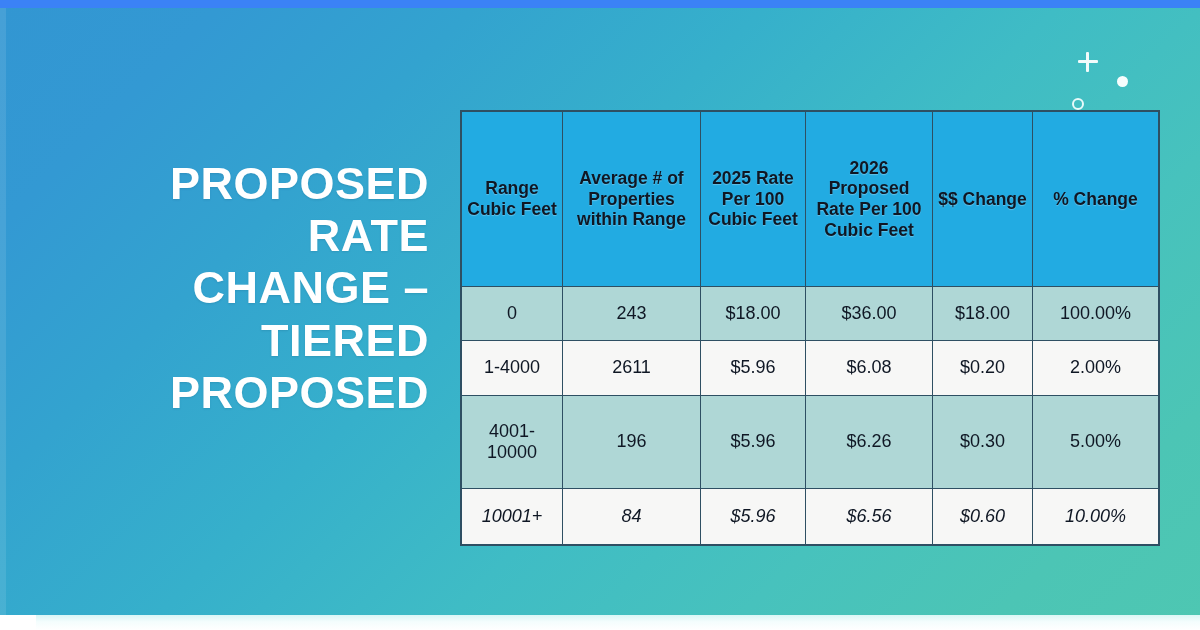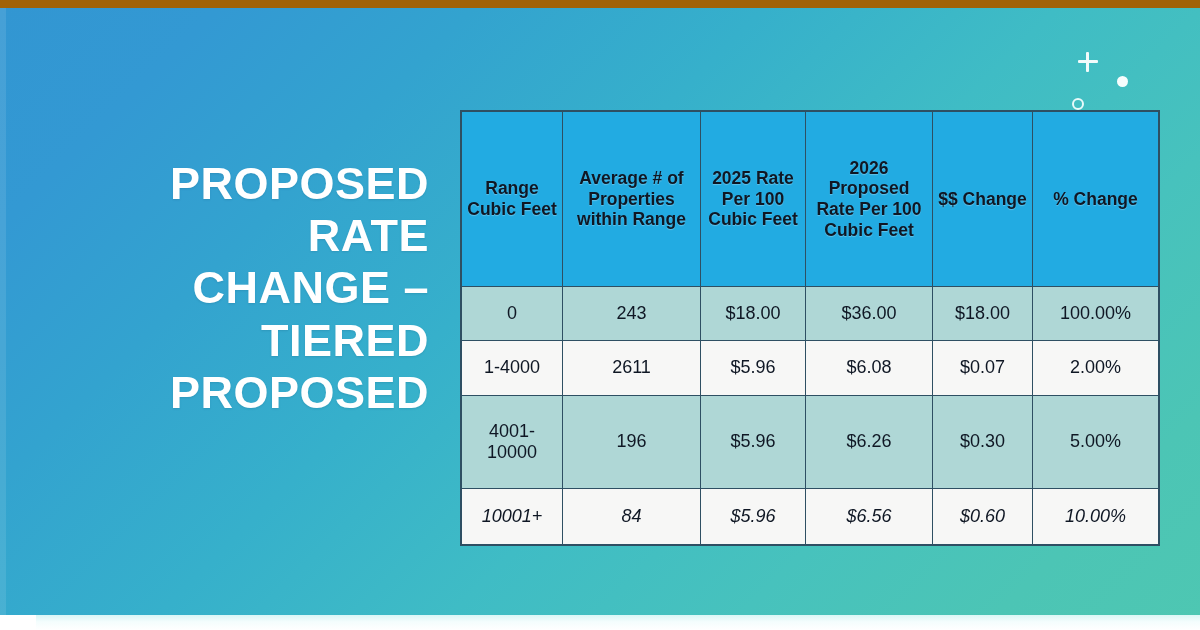--- a/index.html
+++ b/index.html
@@ -14,21 +14,21 @@
     overflow: hidden;
     font-family: "Liberation Sans", sans-serif;
   }
 
   
   #slide {
     position: relative;
     width: 1200px;
     height: 630px;
     box-sizing: border-box;
-    background: #a16207;
+    background: #3b82f6;
     overflow: hidden;
   }
 
   #slide-bg {
     position: absolute;
     left: 0;
     top: 8px;
     width: 1200px;
     height: 622px;
     background:
@@ -235,21 +235,21 @@
         <td>$18.00</td>
         <td>$36.00</td>
         <td>$18.00</td>
         <td>100.00%</td>
       </tr>
       <tr class="plain r2">
         <td>1-4000</td>
         <td>2611</td>
         <td>$5.96</td>
         <td>$6.08</td>
-        <td>$0.07</td>
+        <td>$0.20</td>
         <td>2.00%</td>
       </tr>
       <tr class="tint r3">
         <td>4001-10000</td>
         <td>196</td>
         <td>$5.96</td>
         <td>$6.26</td>
         <td>$0.30</td>
         <td>5.00%</td>
       </tr>

